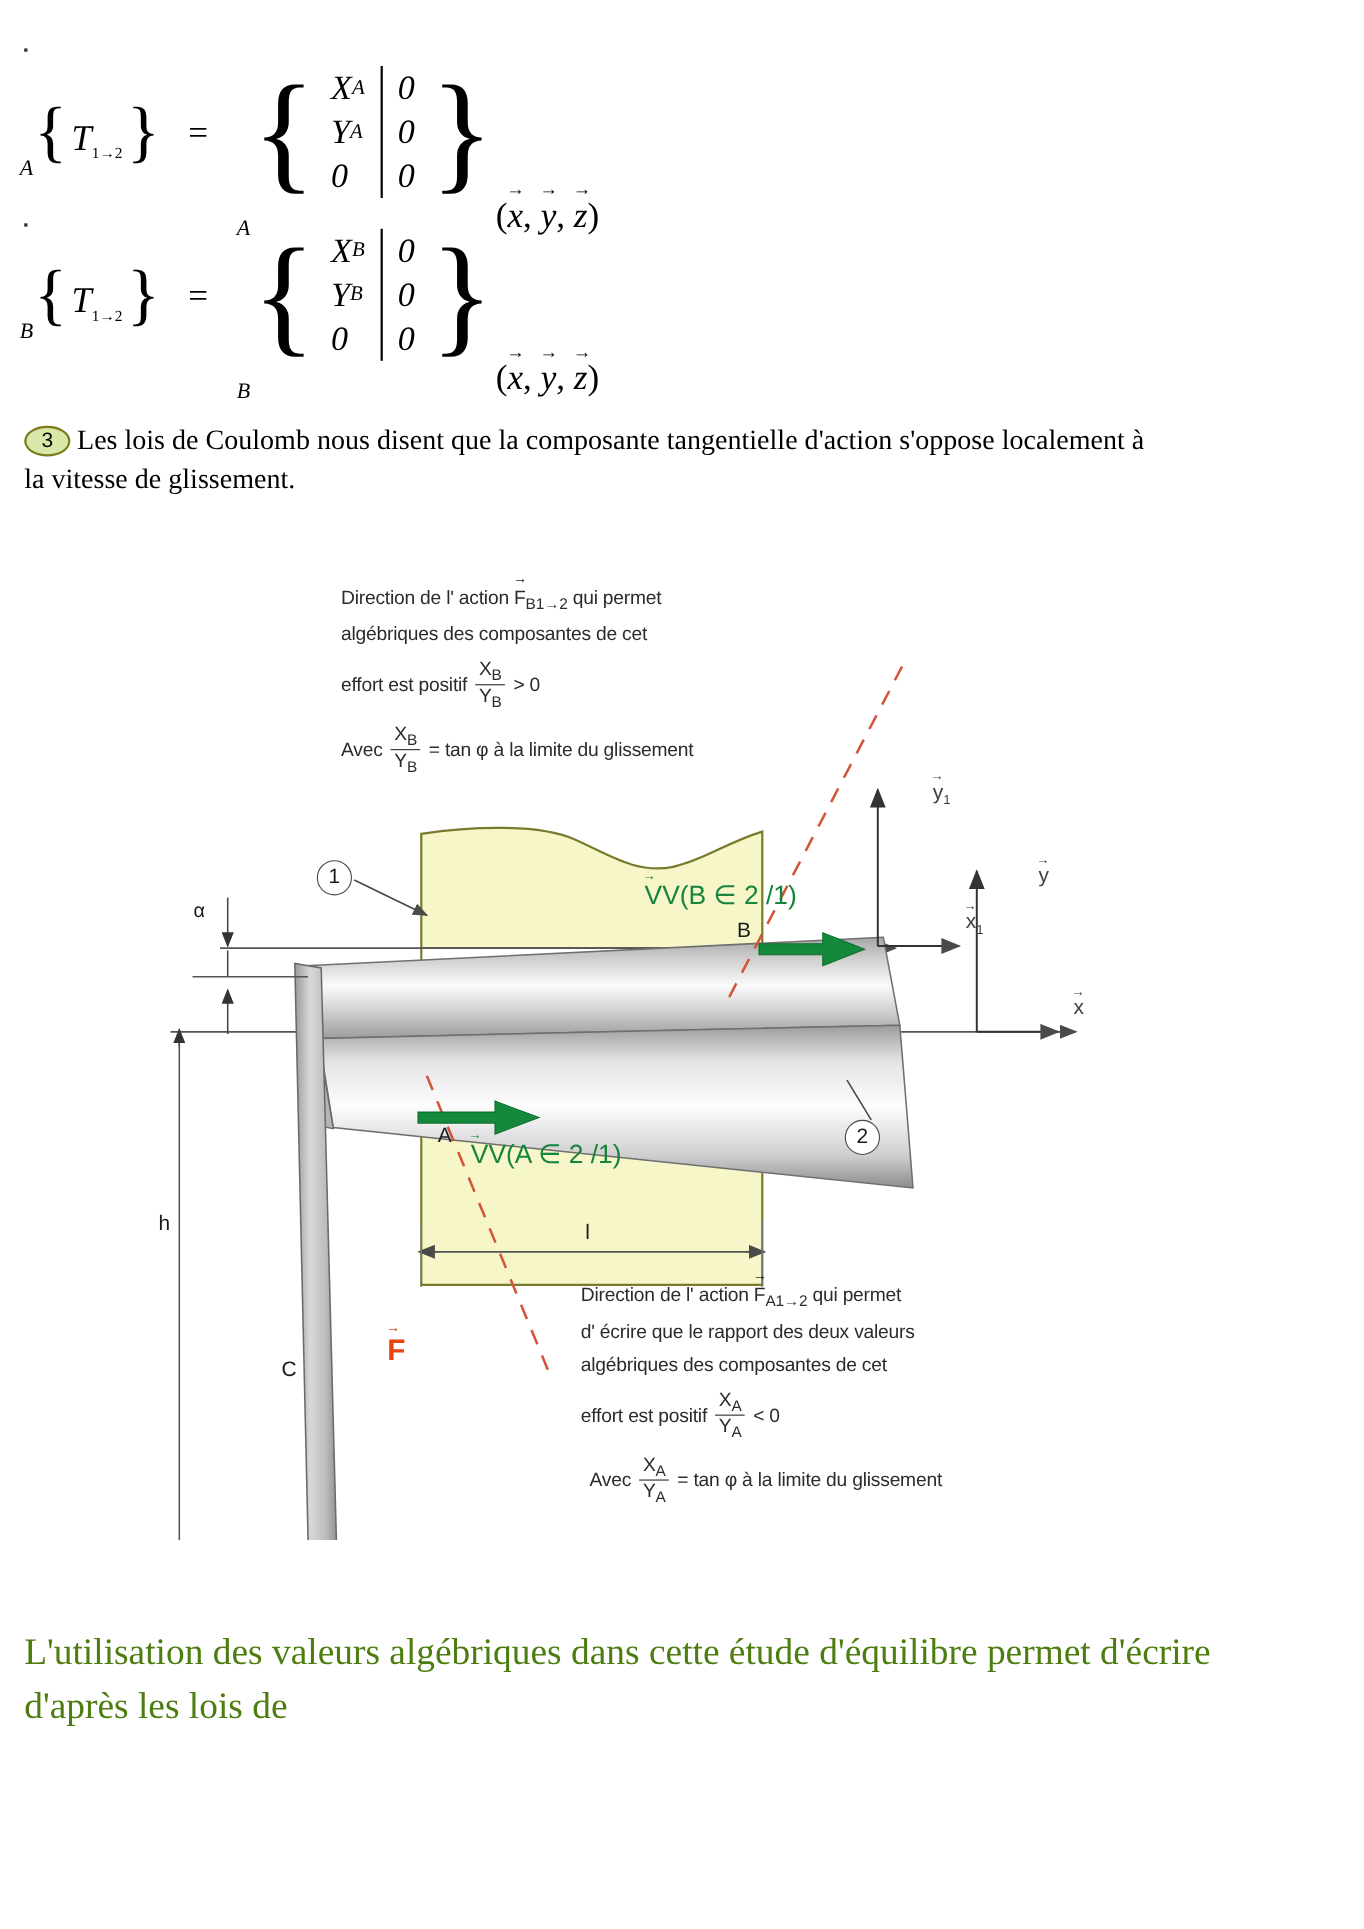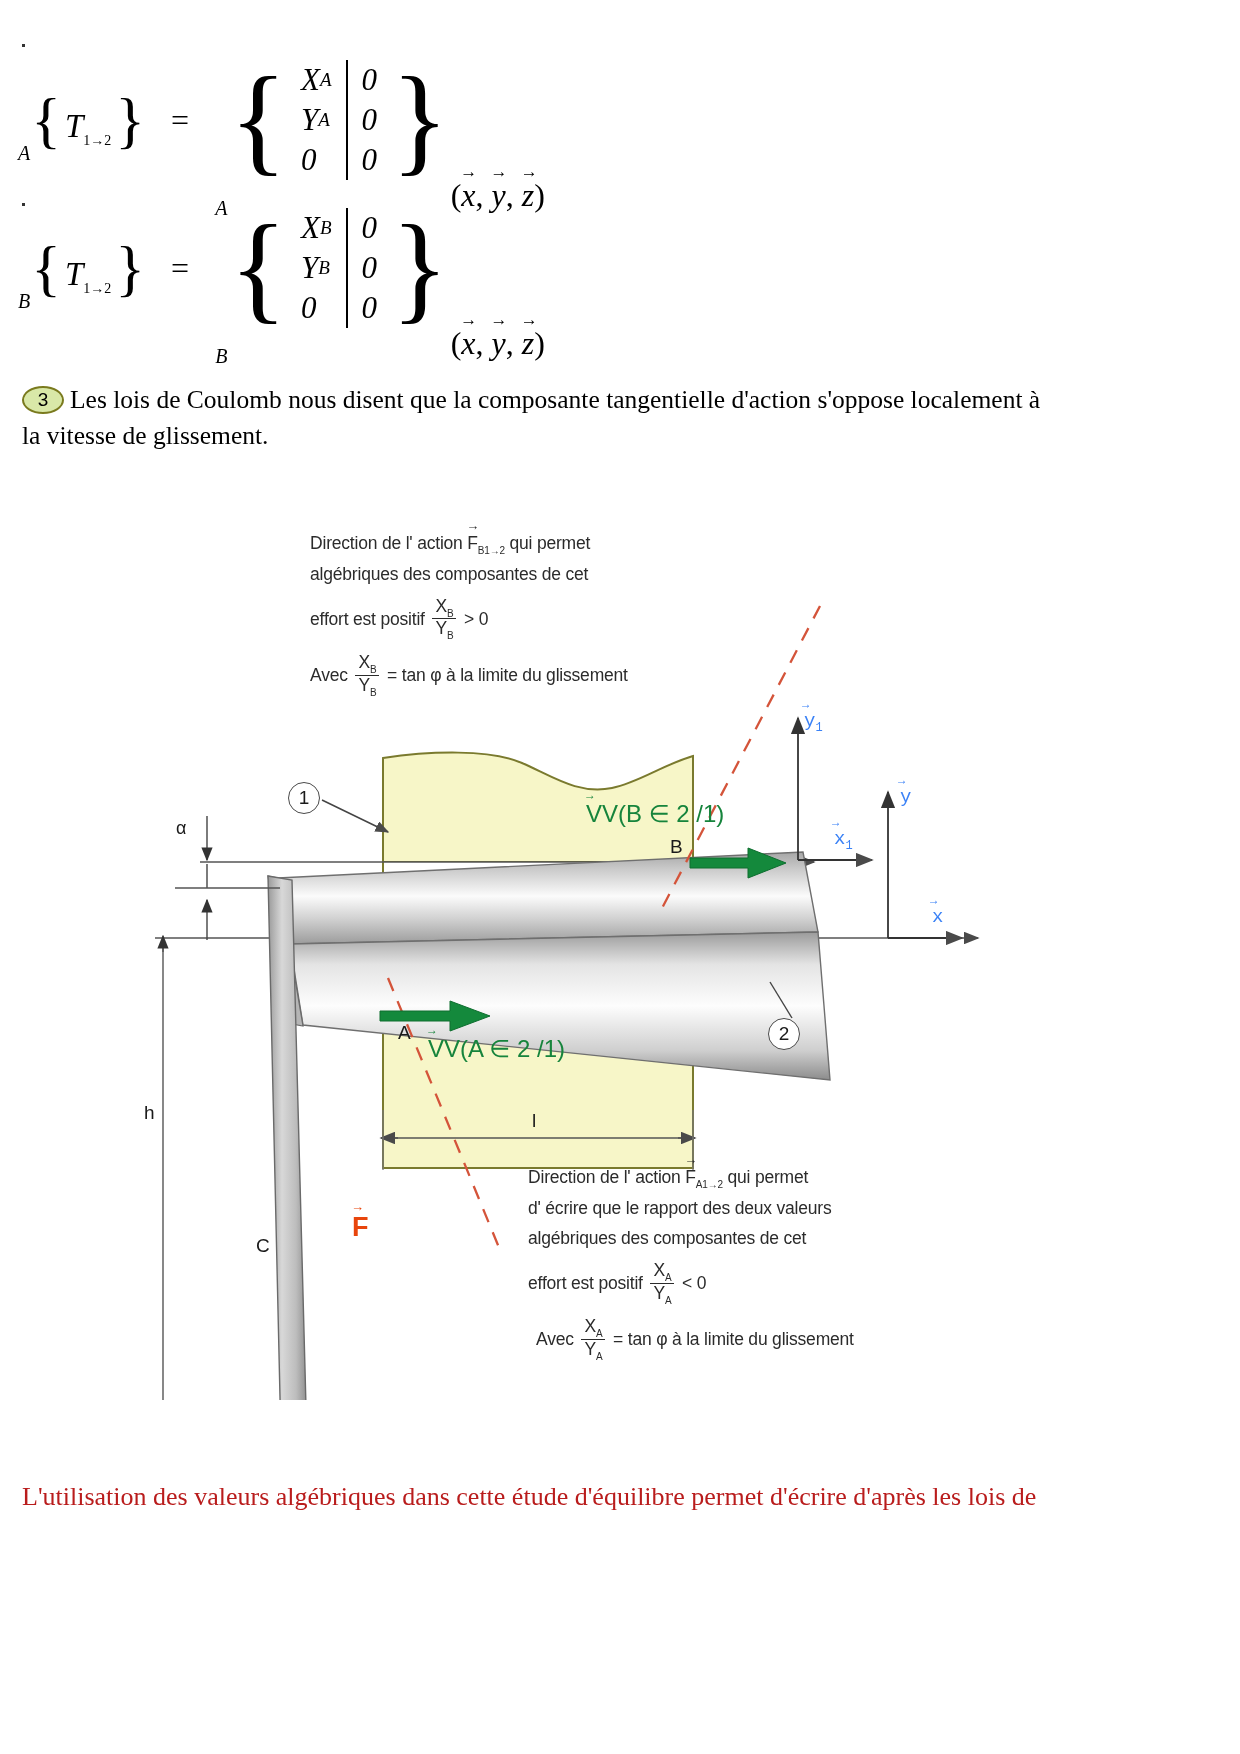--- a/index.html
+++ b/index.html
@@ -39,38 +39,38 @@
   .numbadge{
     display:inline-block;width:38px;height:24px;line-height:24px;text-align:center;
     border:2px solid #7a7a1e;border-radius:50%;background:#d9e8a8;
     font-size:19px;font-family:"Liberation Sans",sans-serif;color:#000;
     vertical-align:2px;margin-right:6px;
   }
 
   
   .diagram{position:absolute;left:0;top:470;width:1240px;height:930px;}
   .anno{position:absolute;font-family:"Liberation Sans",sans-serif;font-size:17.5px;color:#2b2b2b;line-height:1.72;letter-spacing:-0.2px;white-space:nowrap;}
-  .anno sub{font-size:10px;}
+  .anno sub{font-size:14px;}
   .frac{display:inline-flex;flex-direction:column;align-items:flex-end;vertical-align:middle;margin:0 3px;position:relative;top:-1px;}
   .frac .num{border-bottom:1.4px solid #2b2b2b;padding:0 3px;line-height:1.12;}
   .frac .den{padding:0 3px;line-height:1.12;}
   .Fvec{position:relative;display:inline-block;}
   .Fvec::after{content:"\2192";position:absolute;left:-1px;top:-13px;font-size:13px;}
   .green-lbl{position:absolute;font-family:"Liberation Sans",sans-serif;font-size:24px;color:#16843c;white-space:nowrap;}
   .Vvec{position:relative;display:inline-block;}
   .Vvec::after{content:"\2192";position:absolute;left:-2px;top:-12px;font-size:12px;}
   .plain-lbl{position:absolute;font-family:"Liberation Sans",sans-serif;font-size:19px;color:#1a1a1a;}
   .circ-num{position:absolute;width:30px;height:30px;border:1.6px solid #4a4a4a;border-radius:50%;
             font-family:"Liberation Sans",sans-serif;font-size:19px;color:#1a1a1a;
             display:flex;align-items:center;justify-content:center;background:#fff;}
-  .axis-lbl{position:absolute;font-family:Liberation Mono, monospace;font-size:19px;color:#3b82f6;}
+  .axis-lbl{position:absolute;font-family:Liberation Sans, sans-serif;font-size:19px;color:#404040;margin-left:44px;}
   .axis-lbl sub{font-size:12px;}
   .F-lbl{position:absolute;font-family:"Liberation Sans",sans-serif;font-size:27px;font-weight:bold;color:#e8450c;}
 
-  .bottom-para{position:absolute;font-size:26px;line-height:1.45;color:#b91c1c;}
+  .bottom-para{position:absolute;font-size:34px;line-height:1.45;color:#4d7c0f;}
 </style>
 </head>
 <body>
 
 <div class="page">
 
   <div class="tinydot" style="left:22px;top:44px;"></div>
   <div class="torseur" style="left:18px;top:60px;">
     <div class="tor-pre">
       <span class="tor-sub">A</span>

